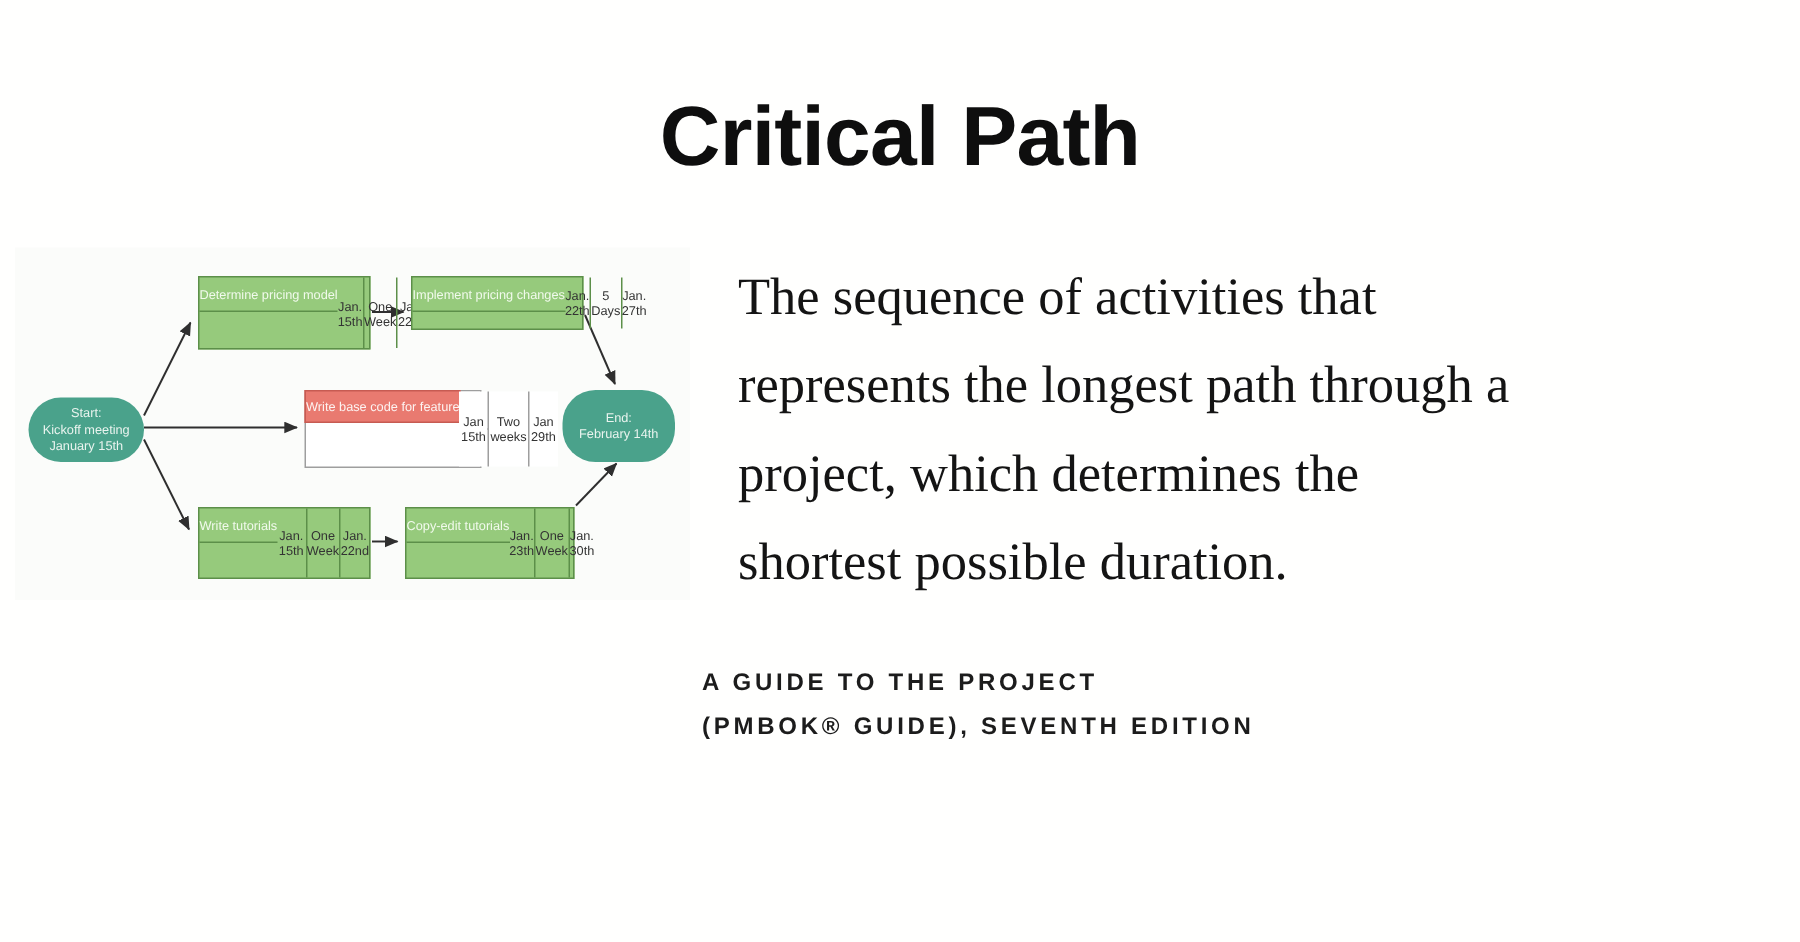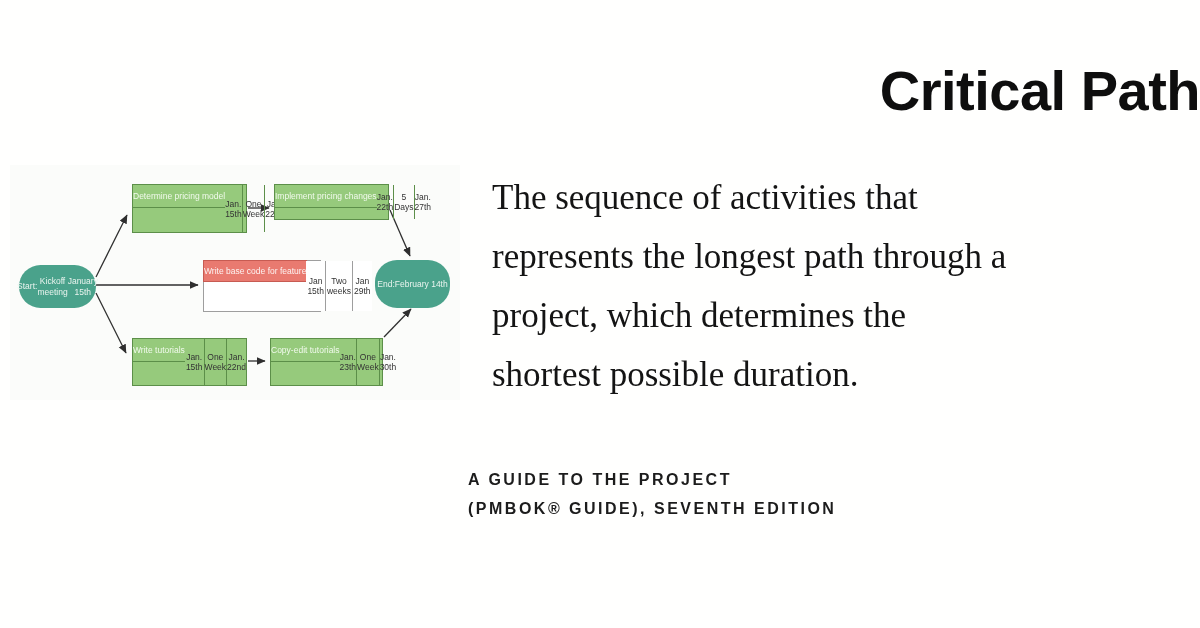--- a/index.html
+++ b/index.html
@@ -22,42 +22,42 @@
     font-family:"Liberation Sans", sans-serif;
     position:relative;
     overflow:hidden;
   }
   .canvas{position:absolute;inset:0;}
 
   
   .title{
     position:absolute;
     top:58px;left:0;width:1200px;
-    text-align:right;
+    text-align:center;
     font-family:"Liberation Sans", sans-serif;
     font-size:56px;
     font-weight:800;
     letter-spacing:-0.5px;
     color:#0E0E0E;
   }
 
   
   .diagram{
     position:absolute;
     left:10px;top:165px;width:450px;height:235px;
     background:#FBFCFA;
   }
   .arrows{position:absolute;left:0;top:0;width:450px;height:235px;}
 
   .pill{
     position:absolute;
     background:var(--teal-fill);
     color:var(--teal-text);
     border-radius:22px;
-    display:flex;flex-direction:row;align-items:center;justify-content:center;
+    display:flex;flex-direction:column;align-items:center;justify-content:center;
     font-size:8.5px;line-height:11px;text-align:center;
   }
   .pill.start{left:9px;top:100px;width:77px;height:43px;}
   .pill.end{left:365px;top:95px;width:75px;height:48px;}
 
   .task{position:absolute;display:flex;}
   .task.green{border:1px solid var(--green-border);background:var(--green-fill);}
   .task .task-header{
     flex:0 0 auto;
     display:flex;align-items:center;justify-content:center;
@@ -108,21 +108,20 @@
 
   
   .citation{
     position:absolute;
     left:468px;top:441px;width:560px;
     font-family:"Liberation Sans", sans-serif;
     font-size:16px;
     font-weight:700;
     letter-spacing:2.5px;
     color:#1C1C1C;
-    margin-top:24px;
   }
   .cit-line{height:29px;line-height:29px;white-space:nowrap;}
 </style>
 </head>
 <body>
 
 <div class="canvas">
 
   <h1 class="title">Critical Path</h1>
 

